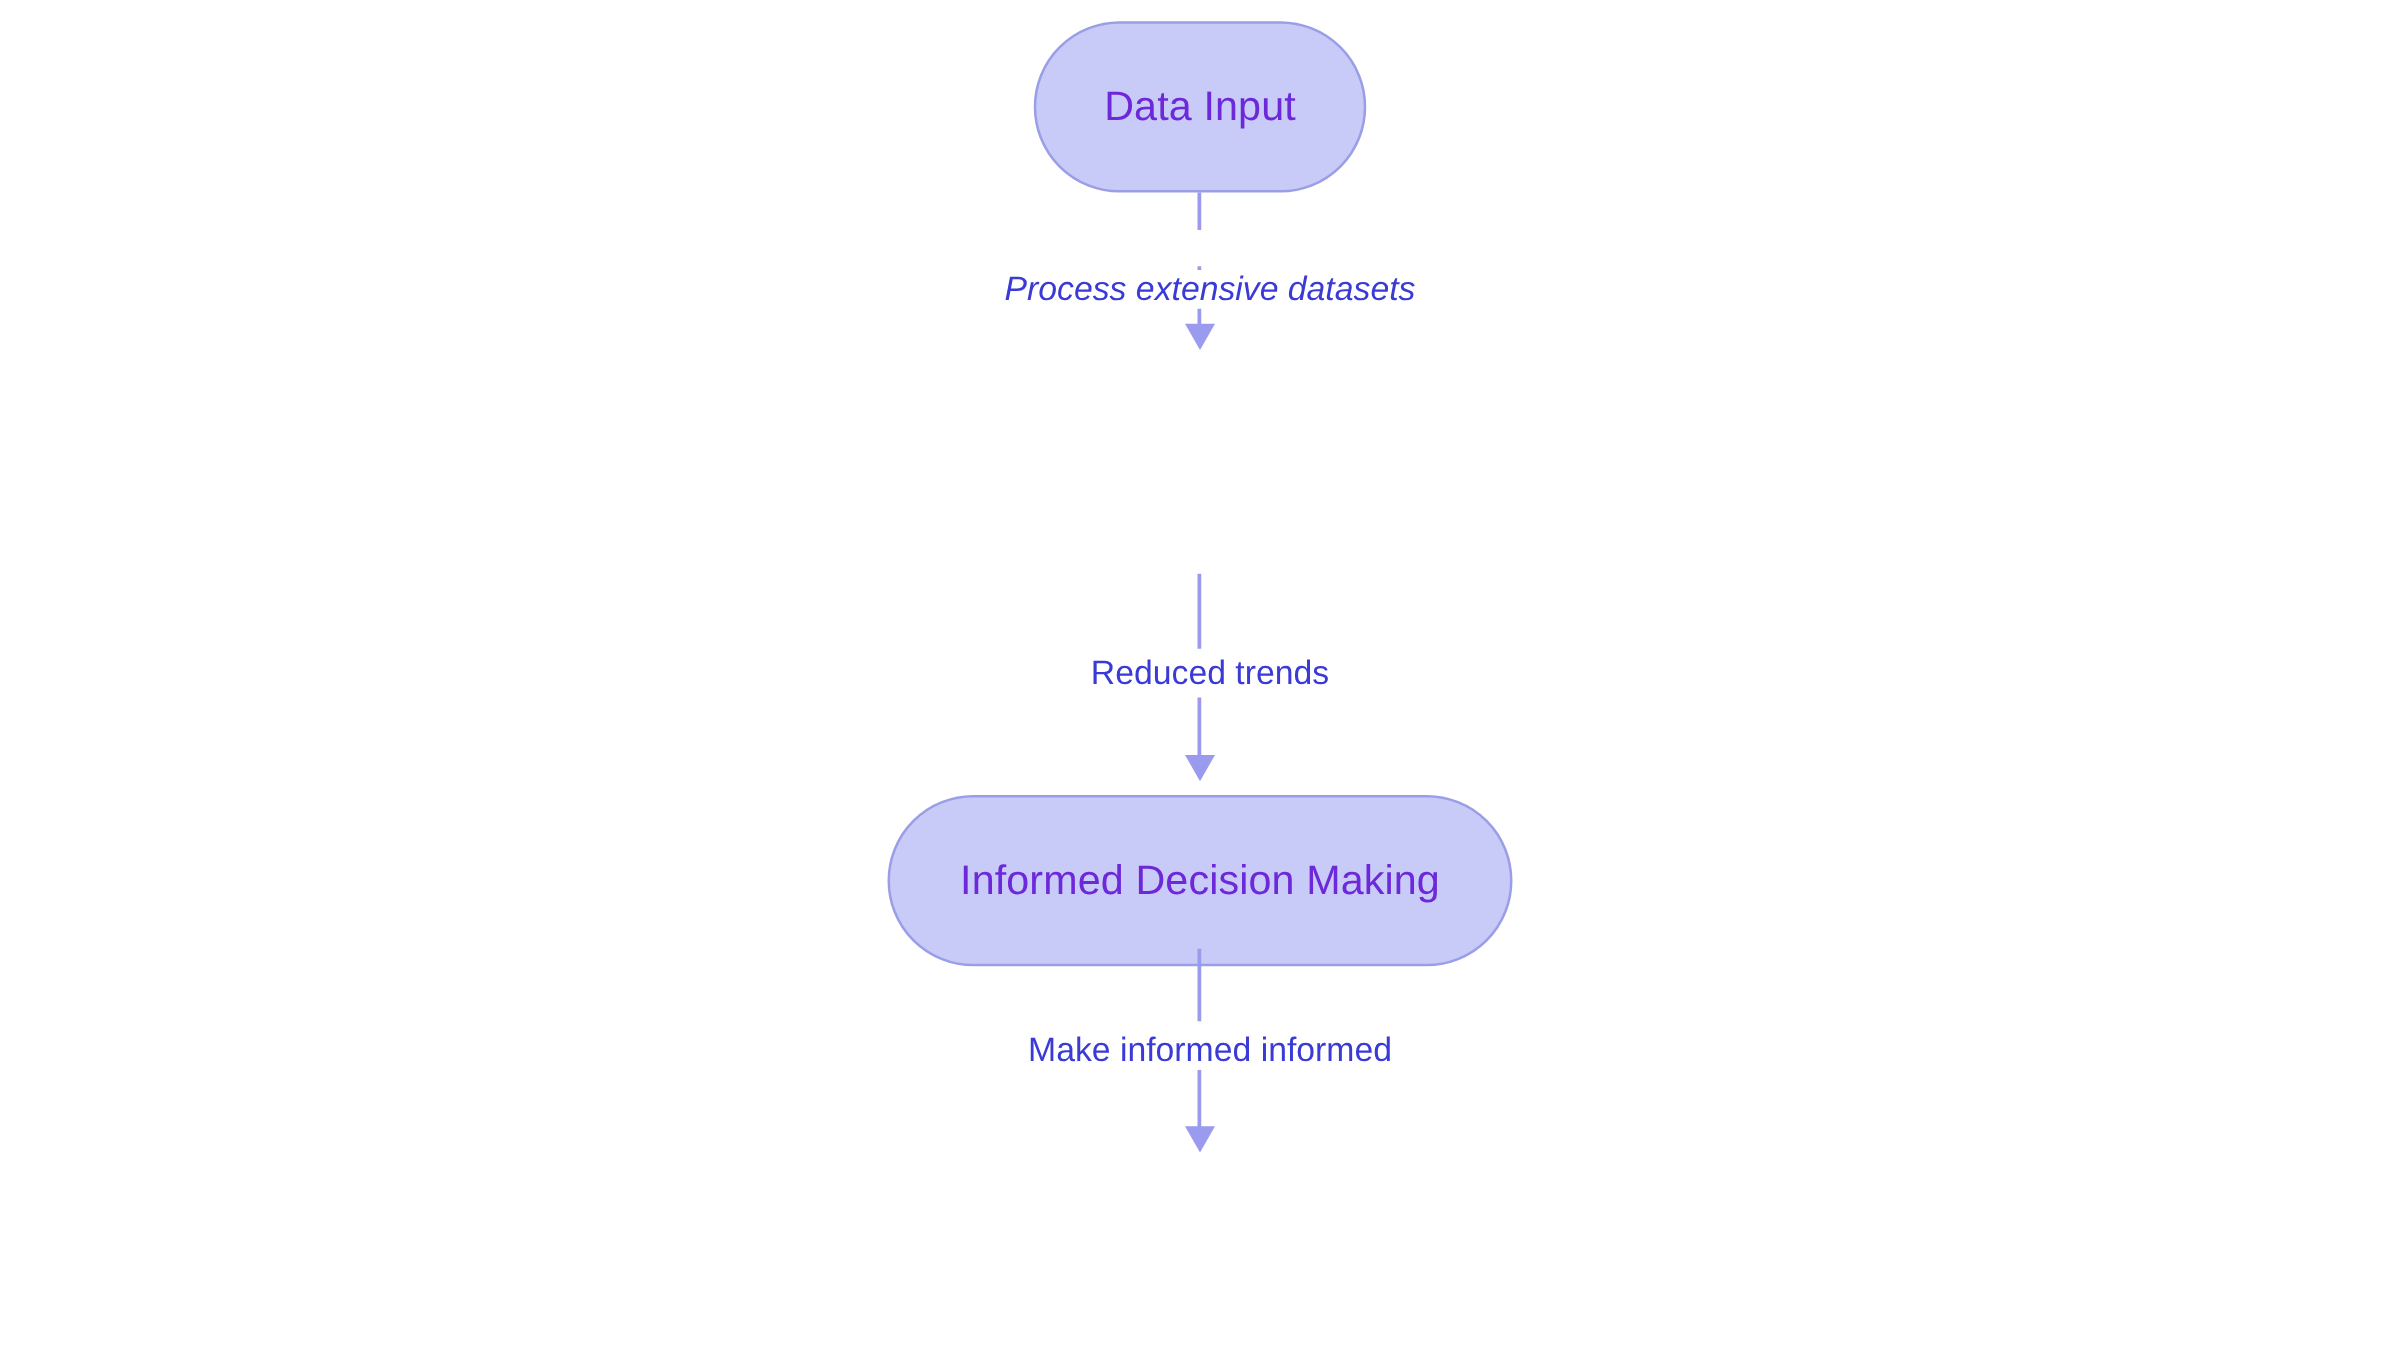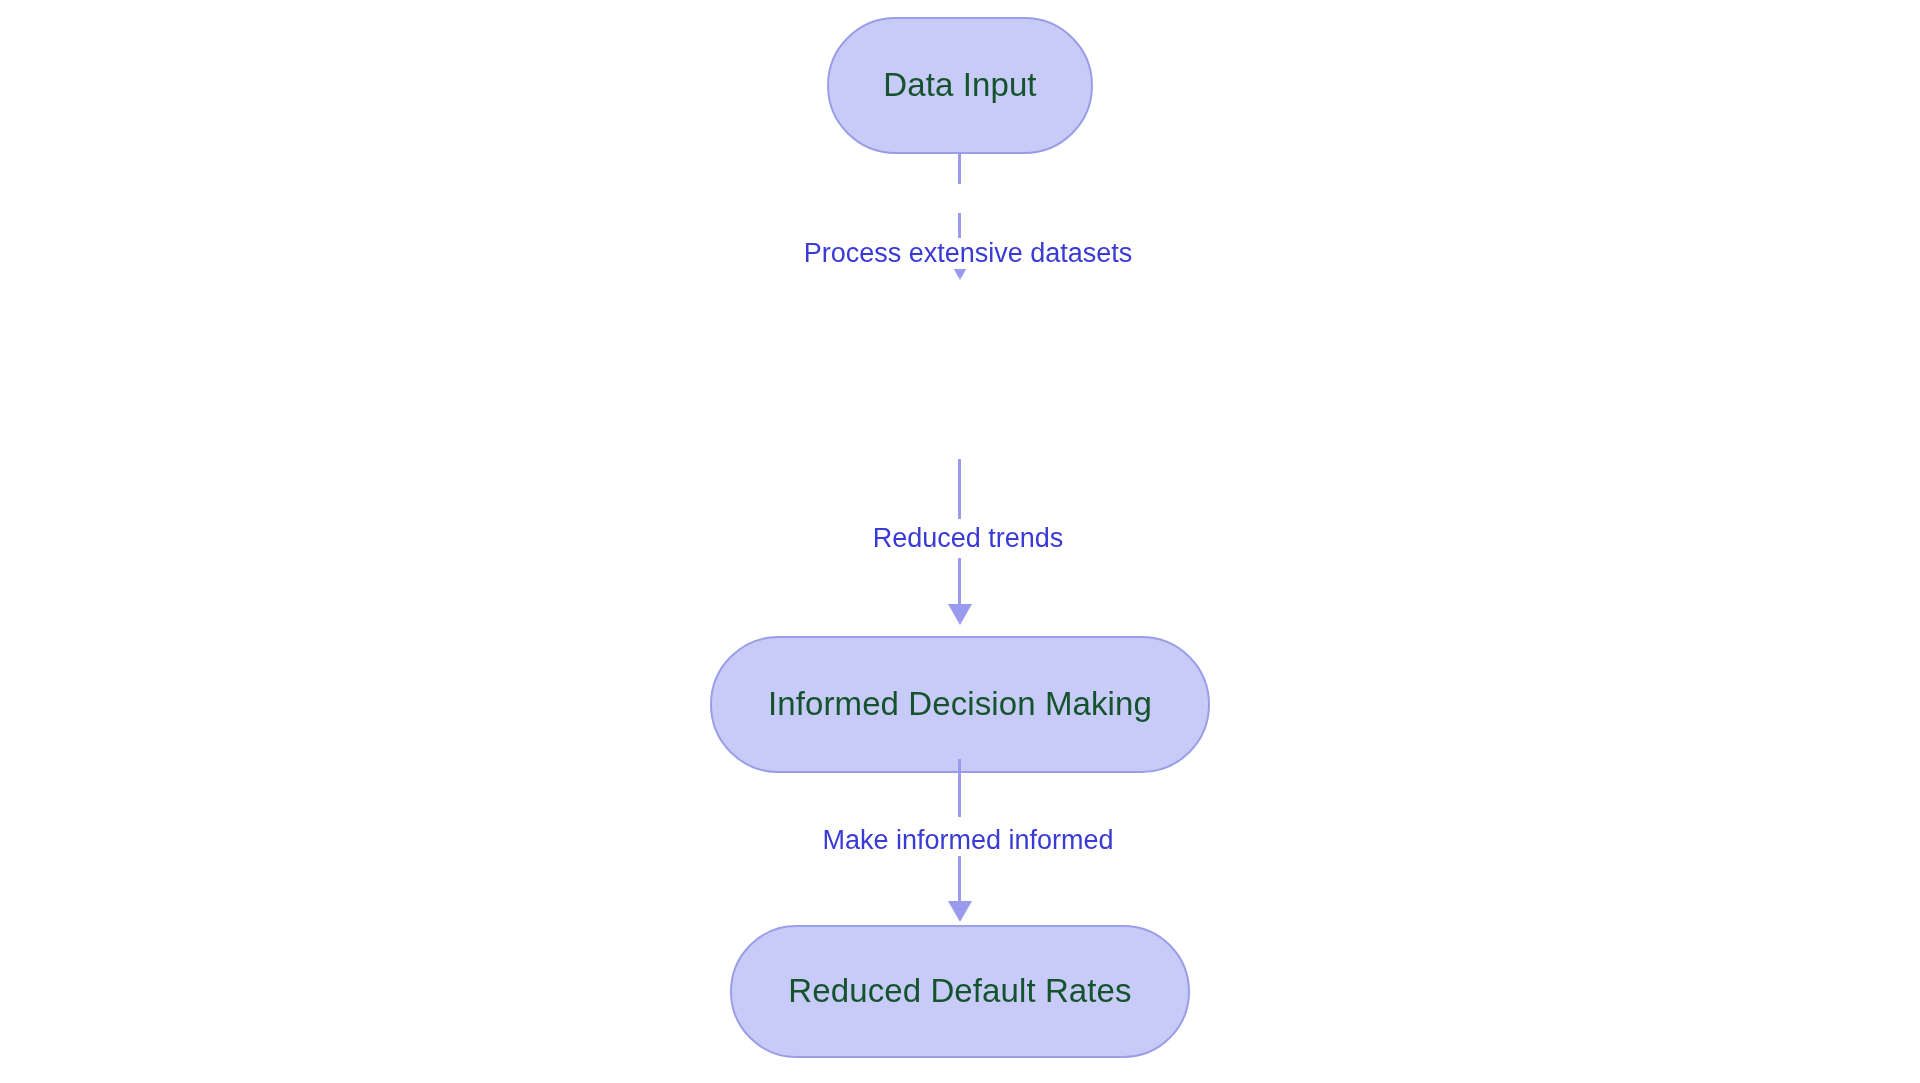--- a/index.html
+++ b/index.html
@@ -26,21 +26,21 @@
   .node {
     position: absolute;
     box-sizing: border-box;
     background: #c8cbf8;
     border: 2px solid #9a9ee6;
     border-radius: 999px;
     display: flex;
     align-items: center;
     justify-content: center;
     text-align: center;
-    color: #14532d;
+    color: #6d28d9;
     font-size: 33px;
     line-height: 1.1;
     letter-spacing: 0.1px;
     white-space: nowrap;
     font-weight: 400;
   }
 
   
   .edge {
     position: absolute;
@@ -77,21 +77,21 @@
 <div id="flow-canvas">
 
   <div class="node" id="node-1" style="left:827px; top:17px; width:266px; height:137px;">
     <span>Data Input</span>
   </div>
 
   <div class="edge">
     <div class="edge-seg" style="left:958px; top:154px; height:30px;"></div>
     <div class="edge-seg" style="left:958px; top:213px; height:50px;"></div>
     <div class="edge-arrow" style="left:948px; top:259px;"></div>
-    <div class="edge-label" style="left:740px; top:238px; width:440px;">Process extensive datasets</div>
+    <div class="edge-label" style="left:740px; top:216px; width:440px;font-style:italic;">Process extensive datasets</div>
   </div>
 
 
   <div class="edge">
     <div class="edge-seg" style="left:958px; top:459px; height:60px;"></div>
     <div class="edge-seg" style="left:958px; top:558px; height:50px;"></div>
     <div class="edge-arrow" style="left:948px; top:604px;"></div>
     <div class="edge-label" style="left:820px; top:523px; width:280px;">Reduced trends</div>
   </div>
 
@@ -99,17 +99,14 @@
     <span>Informed Decision Making</span>
   </div>
 
   <div class="edge">
     <div class="edge-seg" style="left:958px; top:759px; height:58px;"></div>
     <div class="edge-seg" style="left:958px; top:855px; height:50px;"></div>
     <div class="edge-arrow" style="left:948px; top:901px;"></div>
     <div class="edge-label" style="left:760px; top:825px; width:400px;">Make informed informed</div>
   </div>
 
-  <div class="node" id="node-4" style="left:730px; top:925px; width:460px; height:133px;">
-    <span>Reduced Default Rates</span>
-  </div>
 
 </div>
 
 </body></html>

